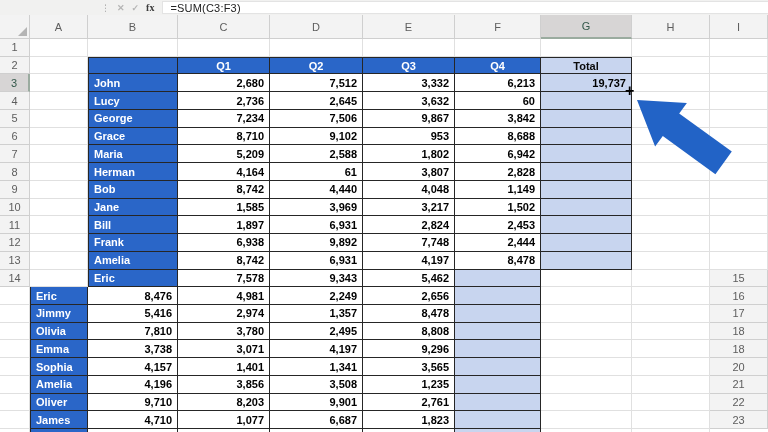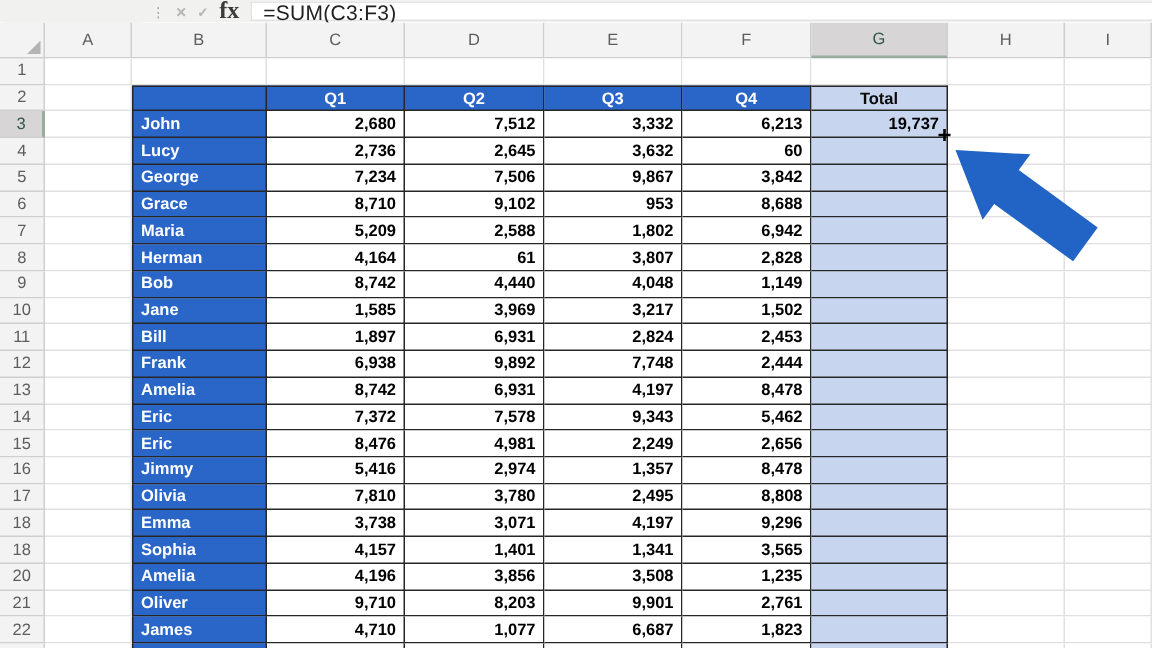--- a/index.html
+++ b/index.html
@@ -15,25 +15,25 @@
   .namebox{
     width:92px;height:13px;margin-left:3px;background:#fff;
     border:1px solid #d2d2d2;box-sizing:border-box;
     display:flex;align-items:flex-end;justify-content:space-between;
     font-size:9.5px;color:#333;padding:0 4px 0 6px;margin-top:28px;
   }
   .chev{font-size:8px;color:#8a8a8a;line-height:1;}
   .ficons{display:flex;align-items:center;gap:7px;padding:0 8px 0 6px;}
   .sep{color:#9a9a9a;font-size:9px;}
   .dis{color:#b5b5b5;font-size:9px;font-weight:700;}
-  .fx{font-family:"Liberation Serif",serif;font-weight:700;font-size:16px;color:#3b3b3b;}
+  .fx{font-family:"Liberation Serif",serif;font-weight:700;font-size:10px;color:#3b3b3b;}
   .ffield{
     flex:1;height:13px;background:#fff;border:1px solid #e3e3e3;border-right:none;
     box-sizing:border-box;display:flex;align-items:center;
-    font-size:14px;color:#222;padding-left:7px;letter-spacing:.2px;
+    font-size:11px;color:#222;padding-left:7px;letter-spacing:.2px;
   }
   
   #sheet-grid{
     position:absolute;left:0;top:15px;width:768px;height:417px;overflow:hidden;
     display:grid;background:#fff;
     grid-template-columns:30px 58px 90px 92px 93px 92px 86px 91px 78px 58px;
     grid-template-rows:24px repeat(23,17.74px);
   }
   #sheet-grid>div{
     box-sizing:border-box;overflow:hidden;white-space:nowrap;
@@ -225,21 +225,20 @@
       <div class="tq">8,742</div>
       <div class="tq">6,931</div>
       <div class="tq">4,197</div>
       <div class="tq">8,478</div>
       <div class="ttl"></div>
       <div class="cell"></div>
       <div class="cell"></div>
       <div class="rowhdr">14</div>
       <div class="cell"></div>
       <div class="tname">Eric</div>
-      <div class="tq">7,372</div>
       <div class="tq">7,578</div>
       <div class="tq">9,343</div>
       <div class="tq">5,462</div>
       <div class="ttl"></div>
       <div class="cell"></div>
       <div class="cell"></div>
       <div class="rowhdr">15</div>
       <div class="cell"></div>
       <div class="tname">Eric</div>
       <div class="tq">8,476</div>

